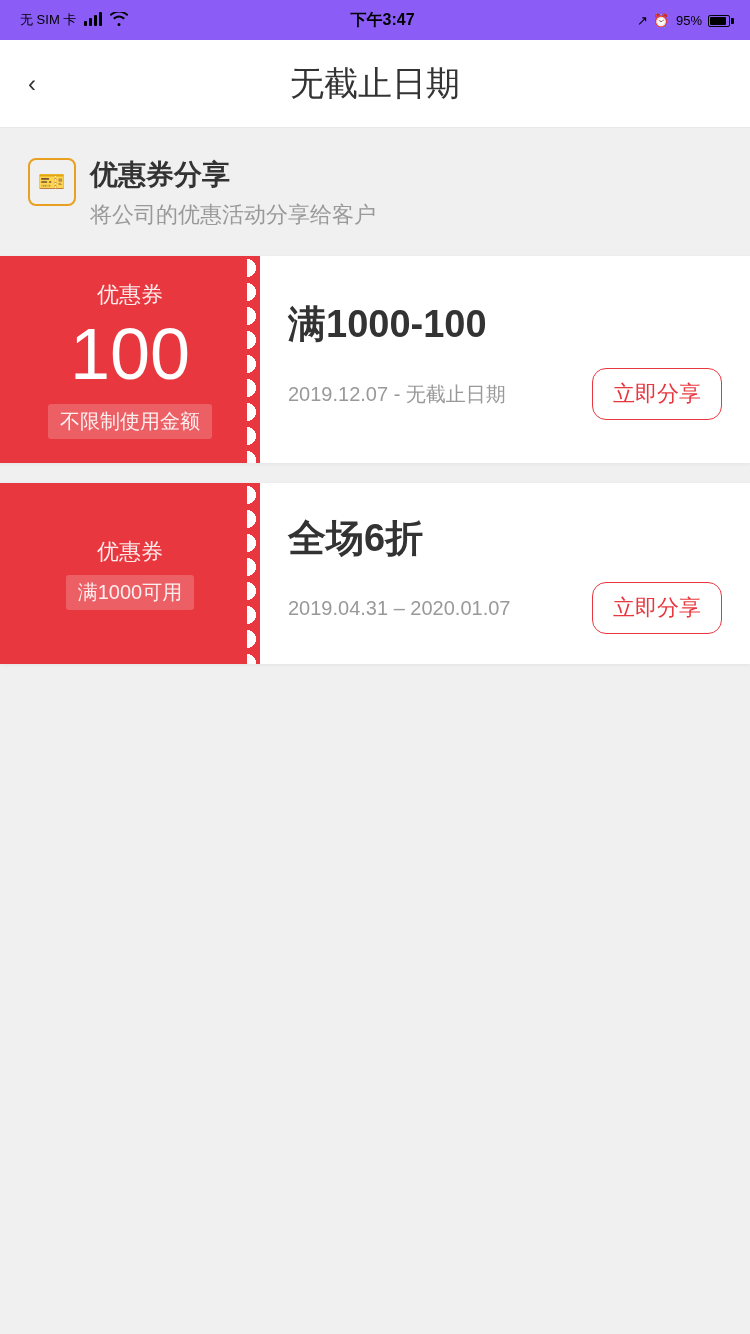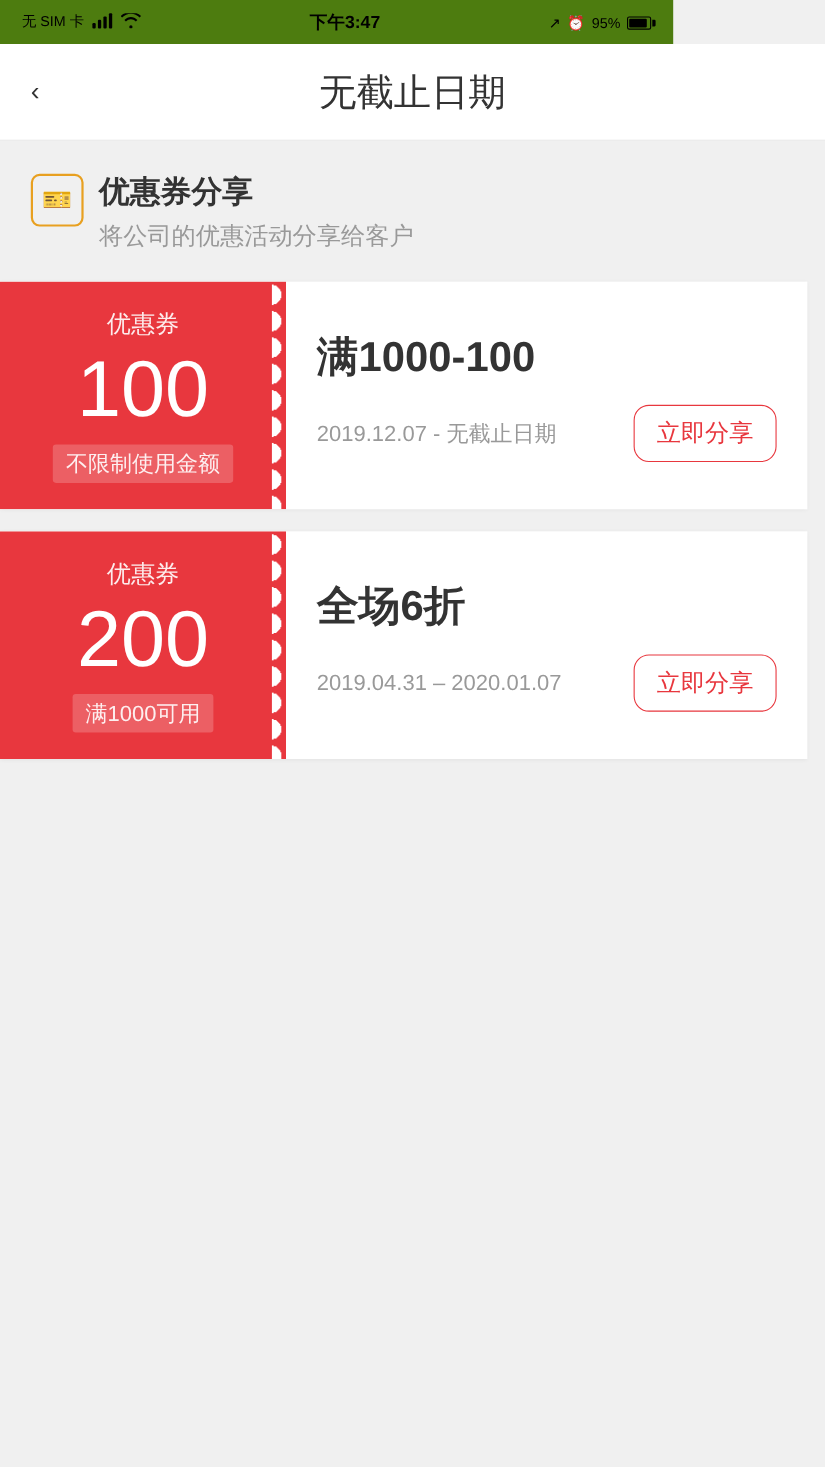--- a/index.html
+++ b/index.html
@@ -7,23 +7,23 @@
     body {
       width: 750px;
       min-height: 1334px;
       background: #f0f0f0;
       font-family: -apple-system, "PingFang SC", "Helvetica Neue", Arial, sans-serif;
       overflow-x: hidden;
     }
 
     
     .status-bar {
-      width: 612px;
+      width: 750px;
       height: 40px;
-      background: #4d7c0f;
+      background: #8b5cf6;
       display: flex;
       align-items: center;
       justify-content: space-between;
       padding: 0 20px;
       font-size: 14px;
       font-weight: 500;
     }
     .status-left {
       display: flex;
       align-items: center;
@@ -125,21 +125,21 @@
 
     
     .cards-container {
       background: #f0f0f0;
       padding: 8px 0 30px 0;
     }
 
     
     .coupon-card {
       background: #fff;
-      margin: 0 16px 20px 0;
+      margin: 0 0 20px 0;
       display: flex;
       overflow: hidden;
       position: relative;
       min-height: 170px;
       box-shadow: 0 1px 4px rgba(0,0,0,0.06);
     }
 
     
     .coupon-left {
       width: 260px;
@@ -313,21 +313,20 @@
       <div class="coupon-meta">
         <span class="coupon-date">2019.12.07 - 无截止日期</span>
         <button class="share-btn">立即分享</button>
       </div>
     </div>
   </div>
 
   <div class="coupon-card">
     <div class="coupon-left">
       <div class="coupon-type">优惠券</div>
-      <div class="coupon-amount">200</div>
       <div class="coupon-condition">满1000可用</div>
     </div>
     <div class="coupon-right">
       <div class="coupon-name">全场6折</div>
       <div class="coupon-meta">
         <span class="coupon-date">2019.04.31 – 2020.01.07</span>
         <button class="share-btn">立即分享</button>
       </div>
     </div>
   </div>

